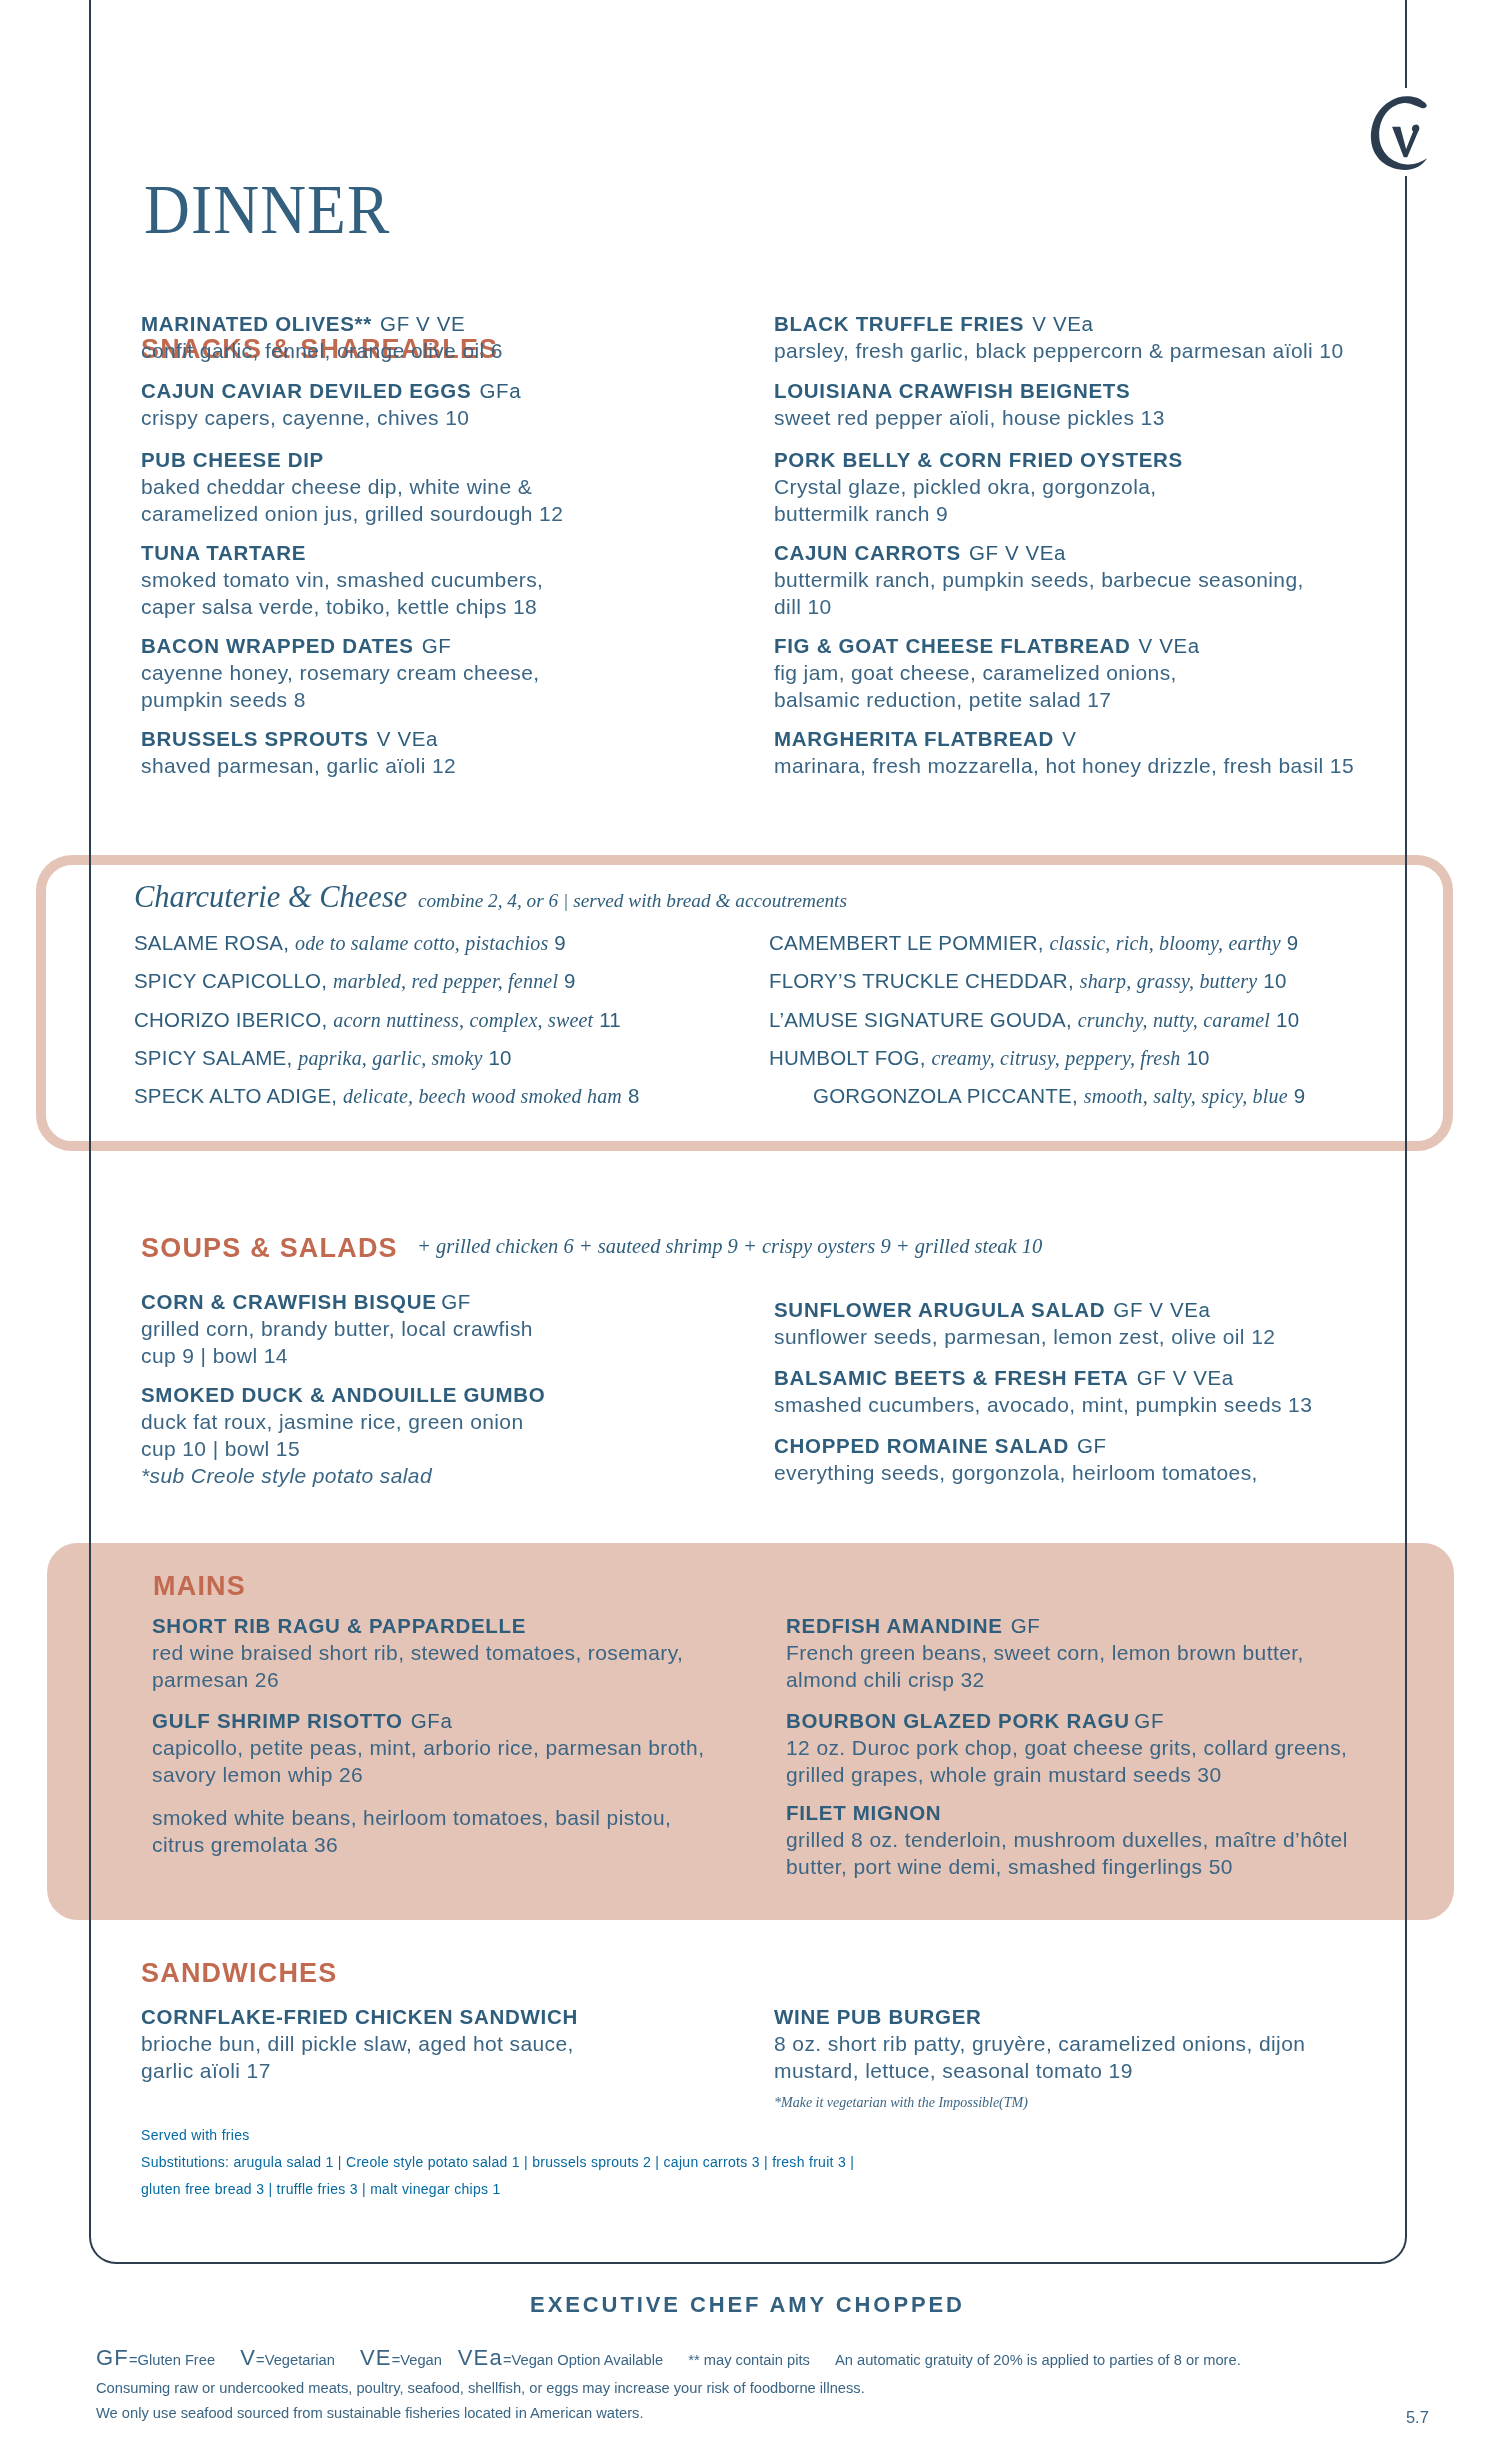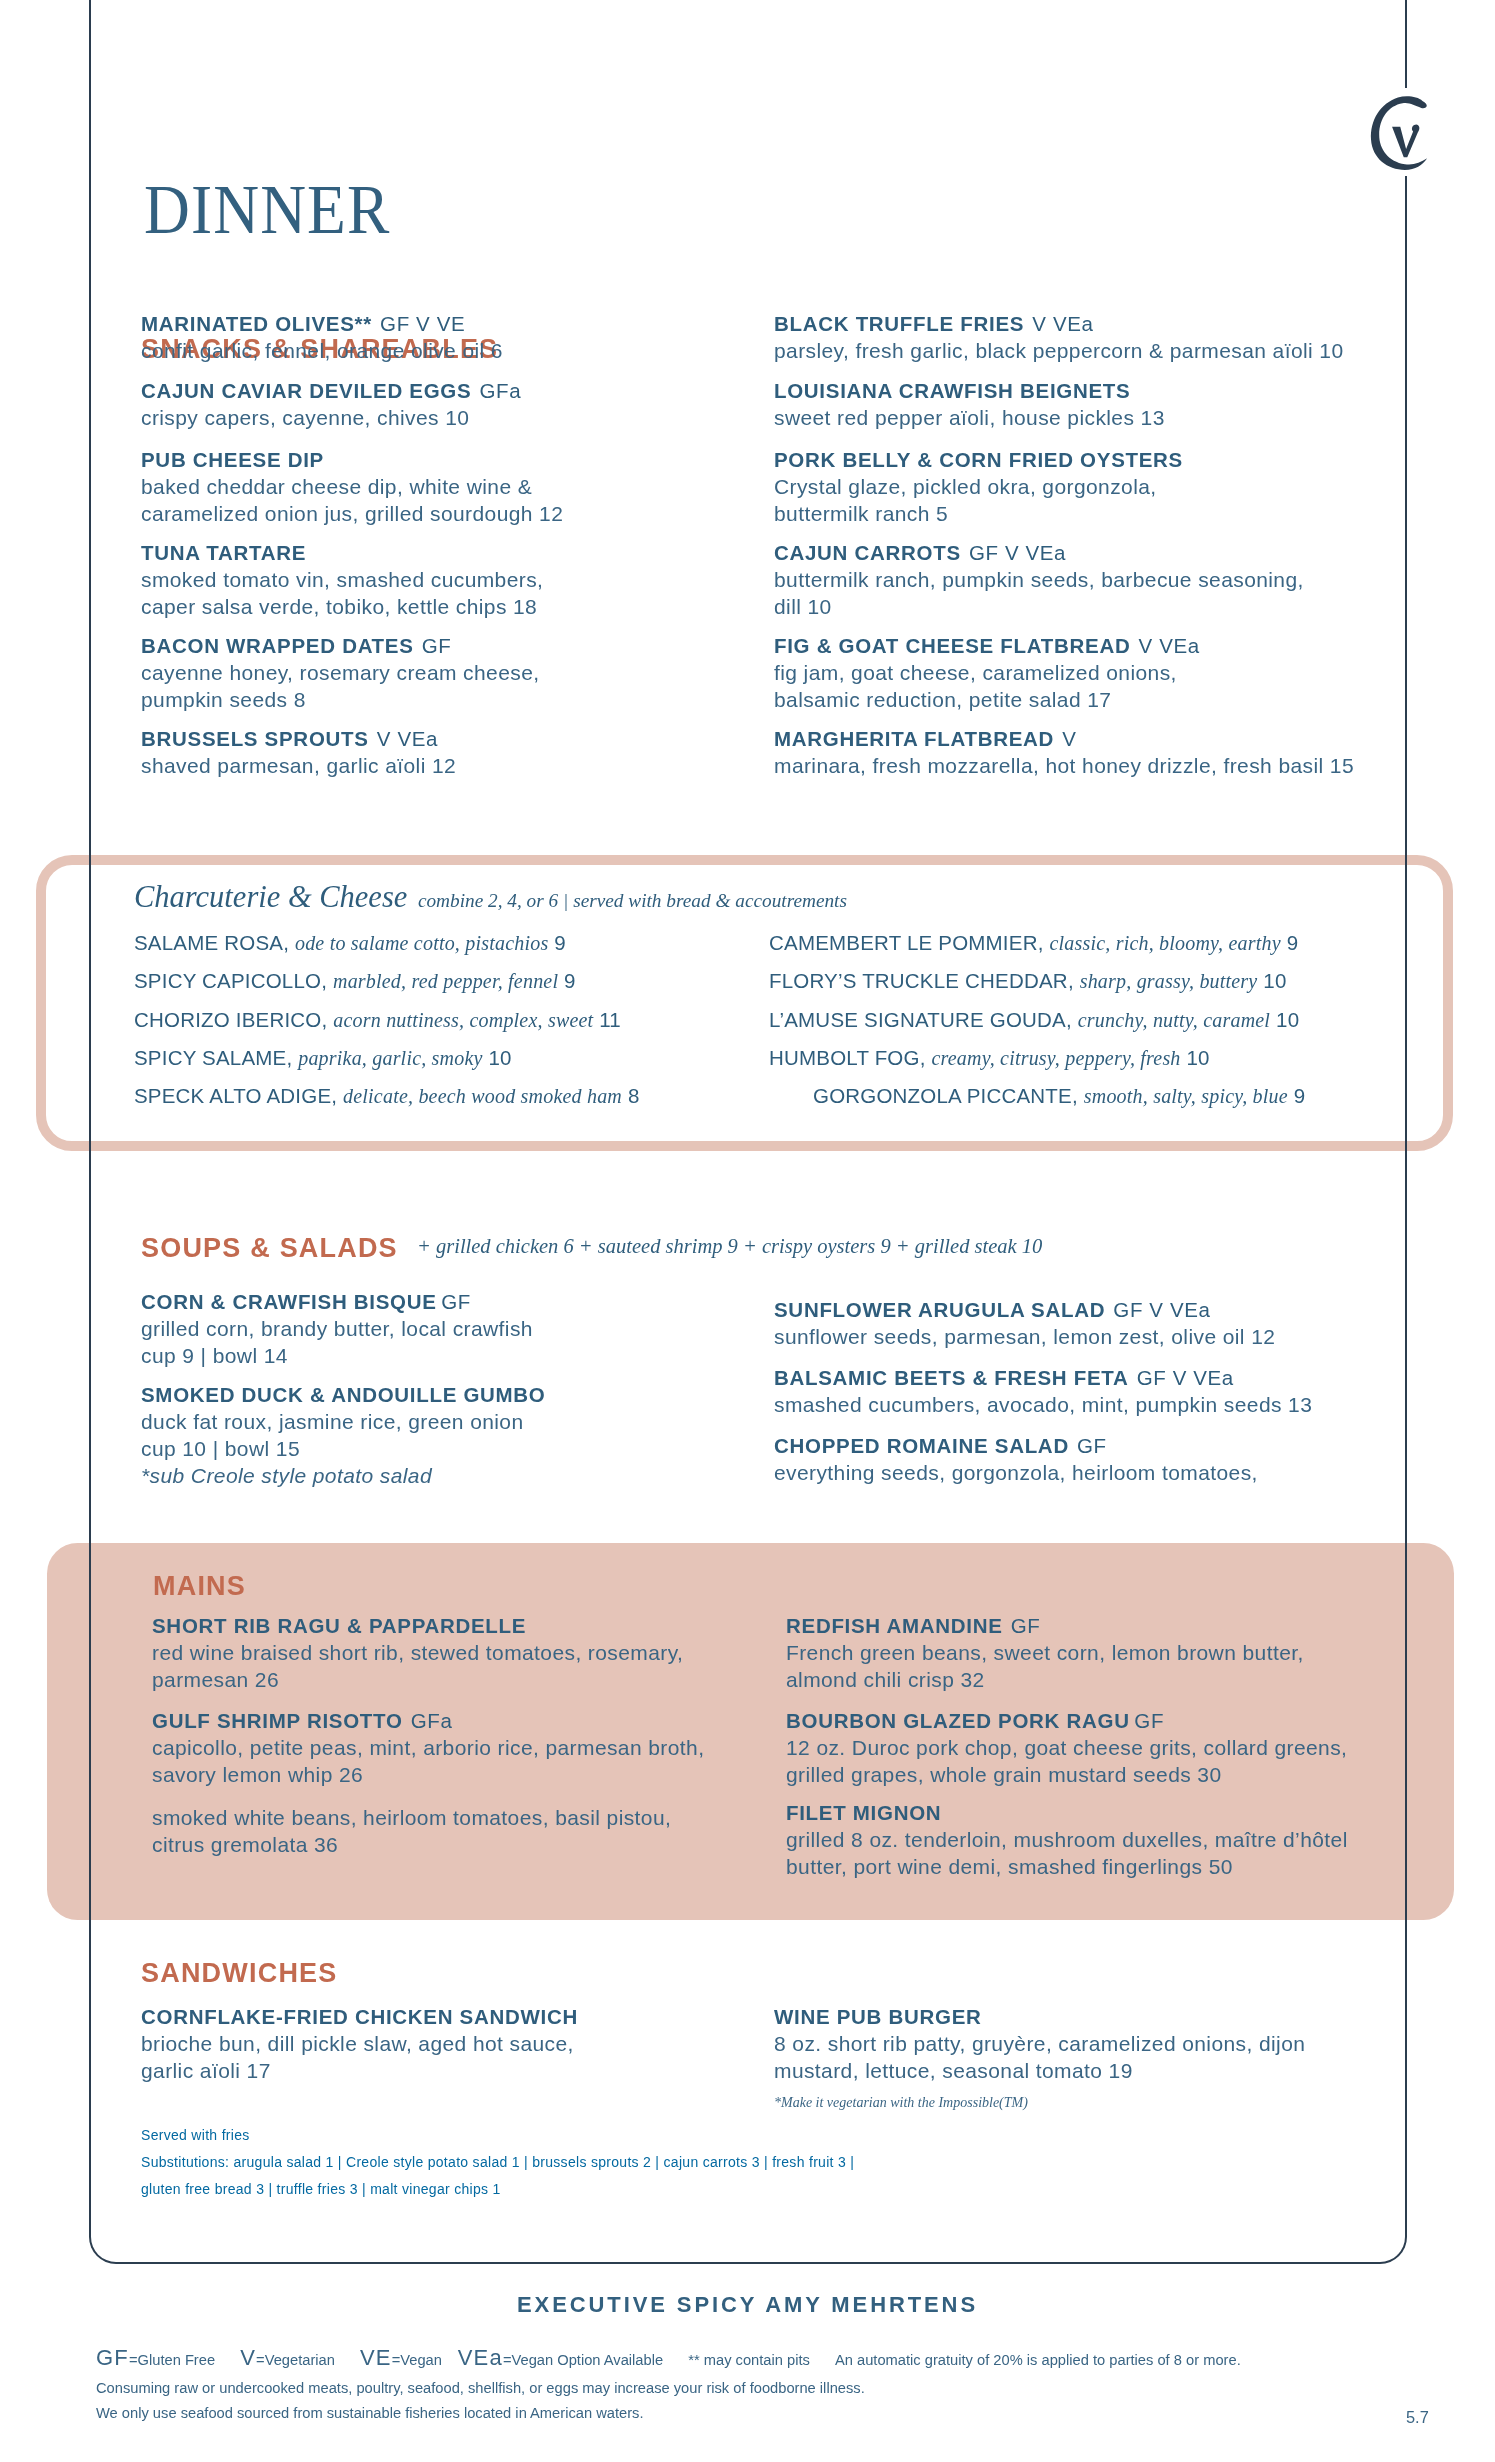--- a/index.html
+++ b/index.html
@@ -82,21 +82,21 @@
   <div class="t"><span>BLACK TRUFFLE FRIES</span><span class="tag">V VEa</span></div>
   <div class="d">parsley, fresh garlic, black peppercorn &amp; parmesan aïoli 10</div>
 </div>
 <div class="item z2" style="left:774px; top:378px;">
   <div class="t"><span>LOUISIANA CRAWFISH BEIGNETS</span></div>
   <div class="d">sweet red pepper aïoli, house pickles 13</div>
 </div>
 <div class="item z2" style="left:774px; top:447px;">
   <div class="t"><span>PORK BELLY &amp; CORN FRIED OYSTERS</span></div>
   <div class="d">Crystal glaze, pickled okra, gorgonzola,</div>
-  <div class="d">buttermilk ranch 5</div>
+  <div class="d">buttermilk ranch 9</div>
 </div>
 <div class="item z2" style="left:774px; top:540px;">
   <div class="t"><span>CAJUN CARROTS</span><span class="tag">GF V VEa</span></div>
   <div class="d">buttermilk ranch, pumpkin seeds, barbecue seasoning,</div>
   <div class="d">dill 10</div>
 </div>
 <div class="item z2" style="left:774px; top:633px;">
   <div class="t"><span>FIG &amp; GOAT CHEESE FLATBREAD</span><span class="tag">V VEa</span></div>
   <div class="d">fig jam, goat cheese, caramelized onions,</div>
   <div class="d">balsamic reduction, petite salad 17</div>
@@ -194,21 +194,21 @@
   <div class="t"><span>WINE PUB BURGER</span></div>
   <div class="d">8 oz. short rib patty, gruyère, caramelized onions, dijon</div>
   <div class="d">mustard, lettuce, seasonal tomato 19</div>
   <div class="n" style="margin-top:4.7px;">*Make it vegetarian with the Impossible(TM)</div>
 </div>
 
 <div class="plain" style="left:141px; top:2122px;">Served with fries</div>
 <div class="plain" style="left:141px; top:2149px;">Substitutions:  arugula salad  1  |  Creole style potato salad 1 | brussels sprouts  2  |  cajun carrots  3  |  fresh fruit  3 |</div>
 <div class="plain" style="left:141px; top:2176px;">gluten free bread 3 | truffle fries 3 | malt vinegar chips 1</div>
 
-<div class="chef">EXECUTIVE SPICY AMY MEHRTENS</div>
+<div class="chef">EXECUTIVE CHEF AMY CHOPPED</div>
 
 <div class="foot" style="left:96px; top:2347px;">
   <span class="big">GF</span><span>=Gluten Free</span>
   <span class="big" style="margin-left:21px;">V</span><span>=Vegetarian</span>
   <span class="big" style="margin-left:21px;">VE</span><span>=Vegan</span>
   <span class="big" style="margin-left:11.7px;">VEa</span><span>=Vegan Option Available</span>
   <span style="margin-left:21px;">** may contain pits</span>
   <span style="margin-left:21px;">An automatic gratuity of 20% is applied to parties of 8 or more.</span>
 </div>
 <div class="foot" style="left:96px; top:2381px;">Consuming raw or undercooked meats, poultry, seafood, shellfish, or eggs may increase your risk of foodborne illness.</div>

